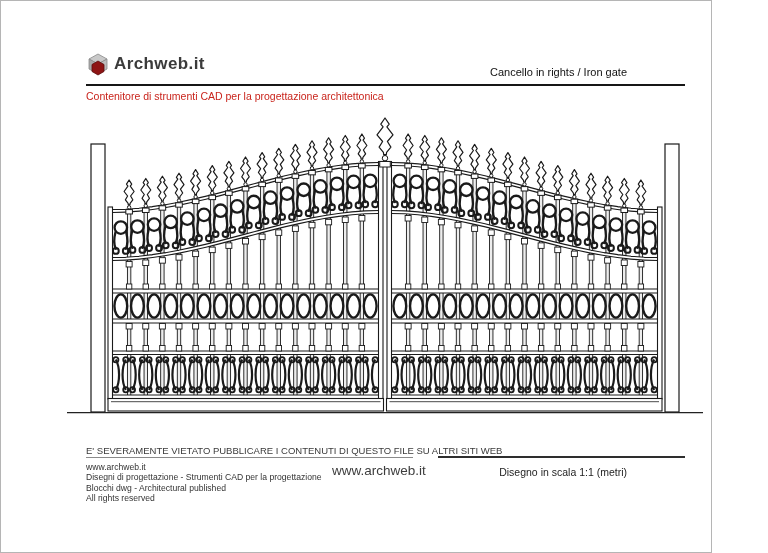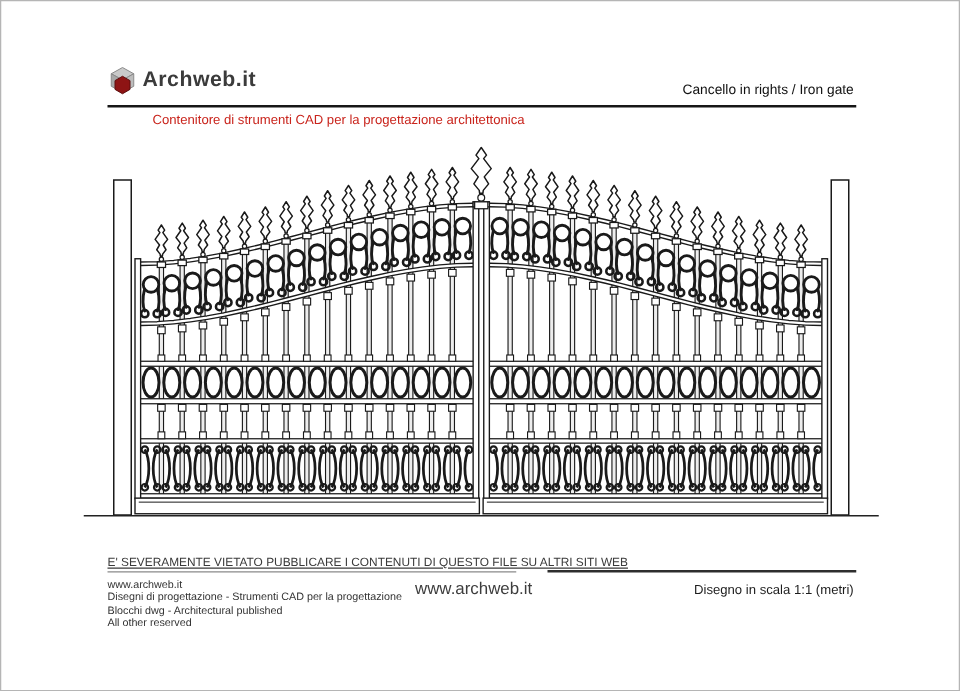--- a/index.html
+++ b/index.html
@@ -1,23 +1,23 @@
 <!DOCTYPE html>
 <html><head>
 <meta charset="utf-8">
 <style>
   html,body{margin:0;padding:0;background:#fff;}
-  .sheet{position:relative;width:768px;height:553px;background:#fff;border:1px solid #b5b5b5;
+  .sheet{position:relative;width:712px;height:553px;background:#fff;border:1px solid #b5b5b5;
          box-sizing:border-box;overflow:hidden;font-family:"Liberation Sans",sans-serif;}
   .abs{position:absolute;}
   .brand{left:113px;top:53px;font-size:17px;font-weight:bold;color:#3b3b3b;letter-spacing:.4px;}
   .subject{right:84px;top:65px;font-size:11px;color:#111;}
   .rule{left:85px;top:83px;width:599px;height:2px;background:#161616;}
   .tagline{left:85px;top:89px;font-size:10.5px;color:#c9241c;}
-  .warn-it{left:85px;top:444px;font-size:9.5px;color:#3a3a3a;text-decoration:underline;}
+  .warn-it{left:85px;top:444px;font-size:9.5px;color:#3a3a3a;}
   .warn-en{right:84px;top:444px;font-size:9.5px;color:#1d1d1d;}
   .div-l{left:85px;top:456px;width:327px;height:1px;background:#8a8a8a;}
   .div-r{left:437px;top:455px;width:247px;height:2px;background:#2e2e2e;}
   .info{left:85px;top:461px;font-size:8.6px;line-height:10.4px;color:#333;}
   .site{left:331px;top:462px;font-size:13.5px;color:#3d3d3d;}
   .scale{right:84px;top:465px;font-size:10.5px;color:#1d1d1d;}
   svg{display:block;}
 </style>
 </head>
 <body>
@@ -26,21 +26,21 @@
 
   <svg class="abs" style="left:84px;top:52px" width="26" height="24" viewBox="0 0 26 24">
     <polygon points="4,6 13,1 22,6 13,11" fill="#c9c9c9" stroke="#8a8a8a" stroke-width="0.8"></polygon>
     <polygon points="4,6 13,11 13,21 4,16" fill="#a8a8a8" stroke="#8a8a8a" stroke-width="0.8"></polygon>
     <polygon points="22,6 13,11 13,21 22,16" fill="#bdbdbd" stroke="#8a8a8a" stroke-width="0.8"></polygon>
     <polygon points="13,8 19,11.5 19,18.5 13,22 7,18.5 7,11.5" fill="#8e1414" stroke="#5c0d0d" stroke-width="0.8"></polygon>
   </svg>
   <div class="abs brand">Archweb.it</div>
   <div class="abs subject">Cancello in rights  /  Iron gate</div>
   <div class="abs rule"></div>
-  <div class="abs tagline" style="color: rgb(201, 36, 28); margin-left: 36px;">Contenitore di strumenti CAD per la progettazione architettonica</div>
+  <div class="abs tagline" style="color: rgb(201, 36, 28);">Contenitore di strumenti CAD per la progettazione architettonica</div>
 
   <svg id="gate" class="abs" style="left:0;top:0" width="768" height="553" viewBox="0 0 768 553">
       <rect x="126.425" y="211.47216796875" width="3.4" height="186.52783203125" fill="#ededed" stroke="#1a1a1a" stroke-width="0.9"></rect>
       <rect x="143.05" y="209.98046875" width="3.4" height="188.01953125" fill="#ededed" stroke="#1a1a1a" stroke-width="0.9"></rect>
       <rect x="159.675" y="207.66259765625" width="3.4" height="190.33740234375" fill="#ededed" stroke="#1a1a1a" stroke-width="0.9"></rect>
       <rect x="176.3" y="204.65625" width="3.4" height="193.34375" fill="#ededed" stroke="#1a1a1a" stroke-width="0.9"></rect>
       <rect x="192.925" y="201.09912109375" width="3.4" height="196.90087890625" fill="#ededed" stroke="#1a1a1a" stroke-width="0.9"></rect>
       <rect x="209.55" y="197.12890625" width="3.4" height="200.87109375" fill="#ededed" stroke="#1a1a1a" stroke-width="0.9"></rect>
       <rect x="226.175" y="192.88330078125" width="3.4" height="205.11669921875" fill="#ededed" stroke="#1a1a1a" stroke-width="0.9"></rect>
       <rect x="242.8" y="188.5" width="3.4" height="209.5" fill="#ededed" stroke="#1a1a1a" stroke-width="0.9"></rect>
@@ -693,17 +693,17 @@
       <line x1="66" y1="411.6" x2="702" y2="411.6" stroke="#222" stroke-width="1.1"></line>
     </svg>
 
   <div class="abs warn-it">E' SEVERAMENTE VIETATO PUBBLICARE I CONTENUTI DI QUESTO FILE SU ALTRI SITI WEB</div>
   <div class="abs div-l"></div>
   <div class="abs div-r"></div>
   <div class="abs info">
     <div>www.archweb.it</div>
     <div>Disegni di progettazione - Strumenti CAD  per la progettazione</div>
     <div>Blocchi dwg - Architectural published</div>
-    <div>All other reserved</div>
+    <div>All rights reserved</div>
   </div>
   <div class="abs site">www.archweb.it</div>
   <div class="abs scale">Disegno in scala 1:1 (metri)</div>
 </div>
 
 </body></html>

